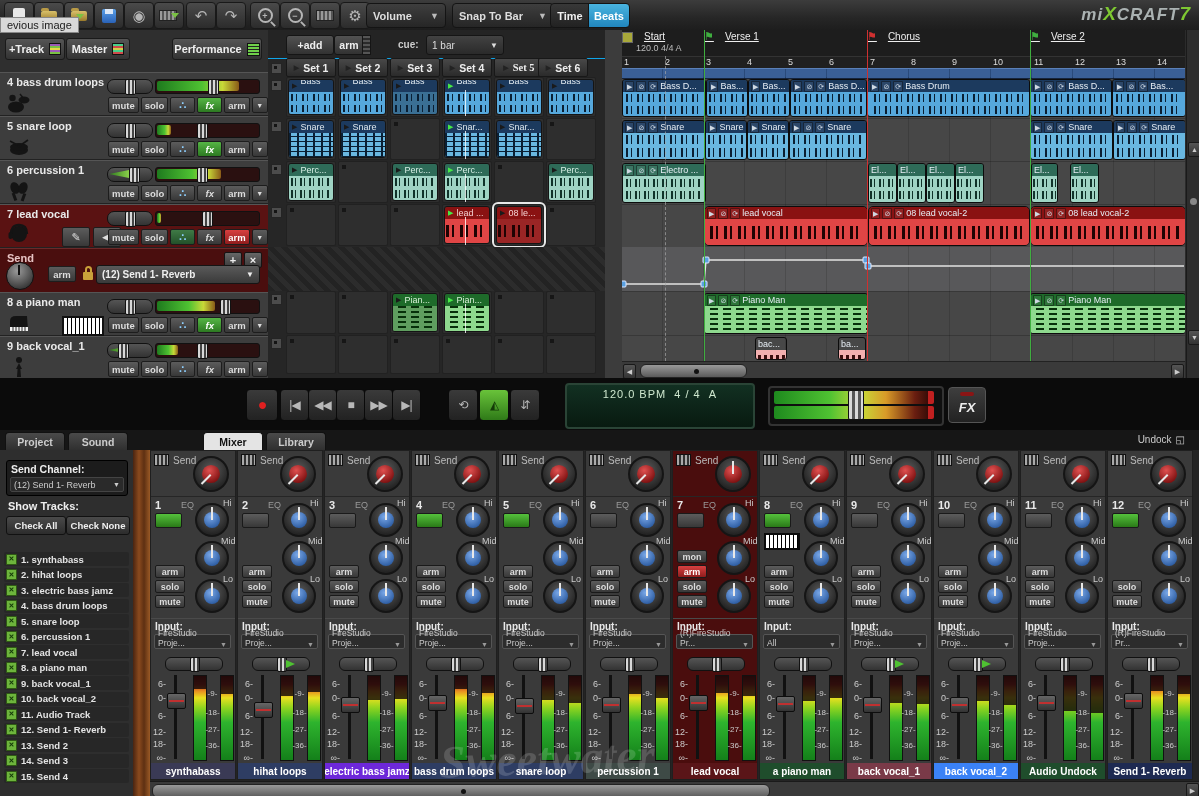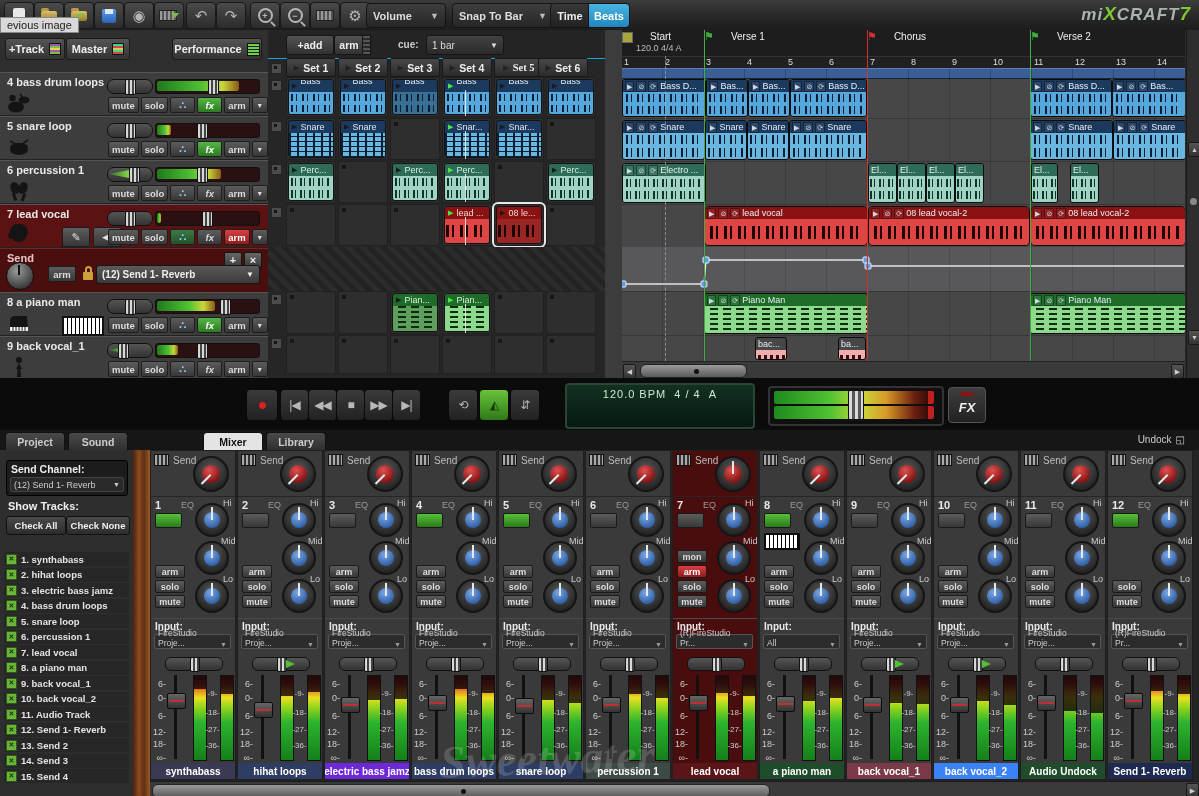--- a/index.html
+++ b/index.html
@@ -125,21 +125,21 @@
   #timeline{position:absolute;left:605px;top:30px;width:594px;height:348px;background:#2b2b2b;}
   #tl-gutter{position:absolute;left:0;top:0;width:17px;height:348px;background:#3c3c3c;border-right:1px solid #1c1c1c;}
   #tl-canvas{position:absolute;left:17px;top:0;width:563px;height:348px;background:#474747;overflow:hidden;}
   #mlane{position:absolute;left:0;top:0;width:563px;height:26px;background:#1d1d1d;}
   #ruler{position:absolute;left:0;top:26px;width:563px;height:12px;background:#202020;border-top:1px solid #333;}
   .rtick{position:absolute;top:0;font:9px "Liberation Sans",sans-serif;color:#ddd;}
   #bluebar{position:absolute;left:0;top:38px;width:563px;height:9px;background:#3a5f96;
     border-top:1px solid #5a80b8;border-bottom:1px solid #16243c;background-image:repeating-linear-gradient(90deg,transparent 0 40px,#2a4a7a 40px 41px);}
   .trow{position:absolute;left:0;width:563px;background-image:repeating-linear-gradient(90deg,transparent 0 40px,rgba(0,0,0,.14) 40px 41px);border-bottom:1px solid #383838;}
   .trow.auto{background-color:#58585a;}
-  .marker{position:absolute;top:1px;display:flex;align-items:flex-start;gap:17px;font:10px "Liberation Sans",sans-serif;color:#eee;white-space:nowrap;}
+  .marker{position:absolute;top:1px;display:flex;align-items:flex-start;gap:11px;font:10px "Liberation Sans",sans-serif;color:#eee;white-space:nowrap;text-decoration:underline;}
   .mflag{font-size:11px;line-height:11px;}
   .mflag.green{color:#3fae3f;} .mflag.red{color:#cf3030;}
   .startchip{width:9px;height:9px;background:#a8a83a;border:1px solid #666;margin-top:1px;}
   .msub{position:absolute;left:14px;top:12px;font-size:9px;color:#bbb;}
   .vline{position:absolute;top:0;width:1px;height:331px;z-index:8;}
   .vline.green{background:#3fae3f;} .vline.red{background:#cf3030;}
   #playhead{position:absolute;left:43px;top:26px;height:305px;border-left:1px dashed #aaa;opacity:.65;z-index:9;}
   .tclip{position:absolute;top:2px;border-radius:3px;border:1px solid #0c0c0c;overflow:hidden;z-index:4;}
   .tchead{height:12px;display:flex;align-items:center;gap:2px;padding:0 2px;font:9px "Liberation Sans",sans-serif;color:#e6edf4;white-space:nowrap;overflow:hidden;}
   .tcico{font-size:7px;line-height:9px;color:#cfd8e2;border:1px solid rgba(0,0,0,.45);background:rgba(255,255,255,.07);padding:0 1px;border-radius:1px;}
@@ -829,20 +829,29 @@
   </div>
             <div class="tclip" style="left: 168px; width: 75px; height: 36px;">
     <div class="tchead hd-bw">
       <span class="tcico i1">▶</span>
       <span class="tcico i2">⊘</span>
       <span class="tcico i3">⟳</span>
       <span>Bass D...</span>
     </div>
     <div class="tcbody bd-bw wav2"></div>
   </div>
+            <div class="tclip" style="left: 245px; width: 161px; height: 36px;">
+    <div class="tchead hd-bw">
+      <span class="tcico i1">▶</span>
+      <span class="tcico i2">⊘</span>
+      <span class="tcico i3">⟳</span>
+      <span>Bass Drum</span>
+    </div>
+    <div class="tcbody bd-bw wav2"></div>
+  </div>
             <div class="tclip" style="left: 408px; width: 80px; height: 36px;">
     <div class="tchead hd-bw">
       <span class="tcico i1">▶</span>
       <span class="tcico i2">⊘</span>
       <span class="tcico i3">⟳</span>
       <span>Bass D...</span>
     </div>
     <div class="tcbody bd-bw wav2"></div>
   </div>
             <div class="tclip" style="left: 490px; width: 72px; height: 36px;">

